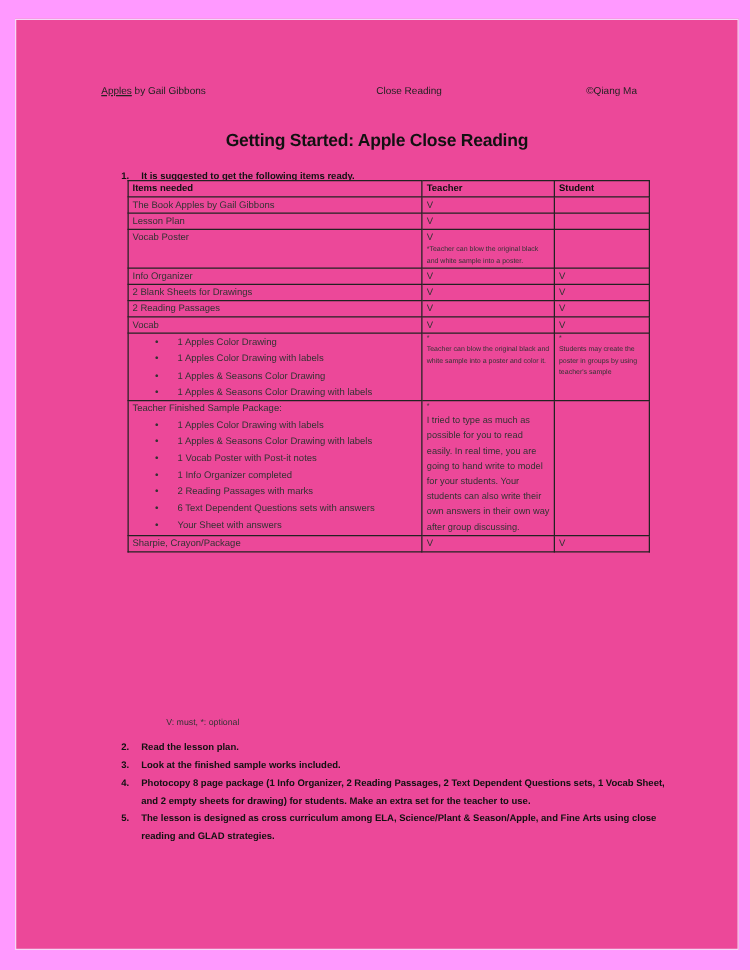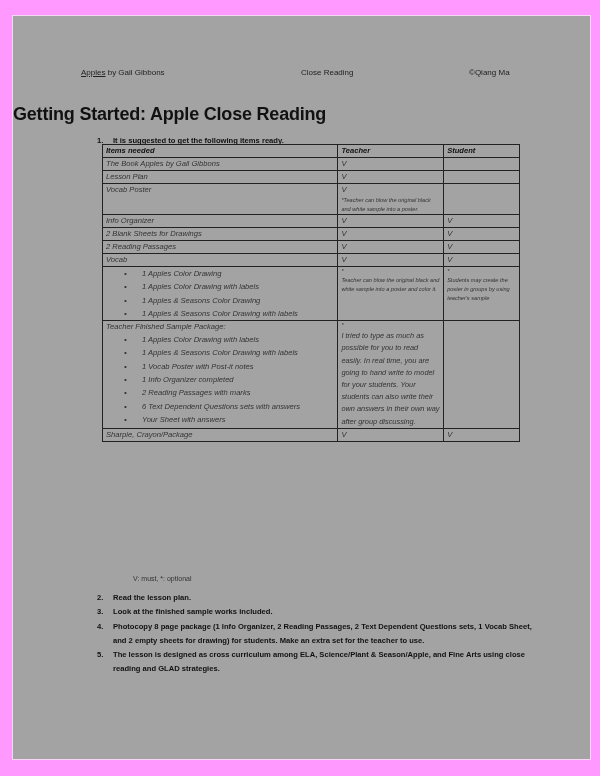--- a/index.html
+++ b/index.html
@@ -3,46 +3,46 @@
 <meta charset="utf-8">
 <style>
   html, body { margin: 0; padding: 0; }
   body {
     width: 600px; height: 776px; background: #ff99ff;
     position: relative; overflow: hidden;
     font-family: "Liberation Sans", sans-serif; color: #111;
   }
   .page {
     position: absolute; left: 12px; top: 15px; width: 577px; height: 743px;
-    background: #a3a3a3; border: 1px solid #f5d7f5;
+    background: #ec4899; border: 1px solid #f5d7f5;
   }
   .header {
     position: absolute; top: 52px; left: 0; width: 100%;
     font-size: 8px; color: #222;
   }
   .header span { position: absolute; }
   .h-left { left: 68px; }
   .h-left u { text-decoration: underline; }
   .h-center { left: 256px; margin-left: 32px; }
   .h-right { left: 456px; }
   .title {
-    position: absolute; top: 88px; left: 0; width: 100%; 
-    font-size: 18px; font-weight: bold; letter-spacing: -0.2px;
+    position: absolute; top: 88px; left: 0; width: 100%; text-align: center;
+    font-size: 14px; font-weight: bold; letter-spacing: -0.2px;
   }
   .step1 {
     position: absolute; top: 120px; left: 84px; font-size: 7.6px; font-weight: bold;
   }
   .step1 .num { display: inline-block; width: 16px; }
   table {
     position: absolute; left: 89px; top: 128px; width: 418px;
     border-collapse: collapse; font-size: 7.6px; color: #333;
   }
   td, th {
     border: 1px solid #222; padding: 0 3px; vertical-align: top;
-    text-align: left; line-height: 12px; font-style: italic;
+    text-align: left; line-height: 12px;
   }
   th { font-weight: bold; color: #111; height: 11px; }
   col.c1 { width: 236px; } col.c2 { width: 106px; } col.c3 { width: 76px; }
   tr.simple td { height: 11px; }
   .small { font-size: 5.6px; line-height: 9px; color: #333; }
   .note { font-size: 7.4px; line-height: 12.2px; }
   ul { margin: 0; padding-left: 36px; list-style: none; }
   ul li { position: relative; line-height: 13.3px; }
   ul li::before {
     content: "\2022"; position: absolute; left: -18px; font-size: 8px;

